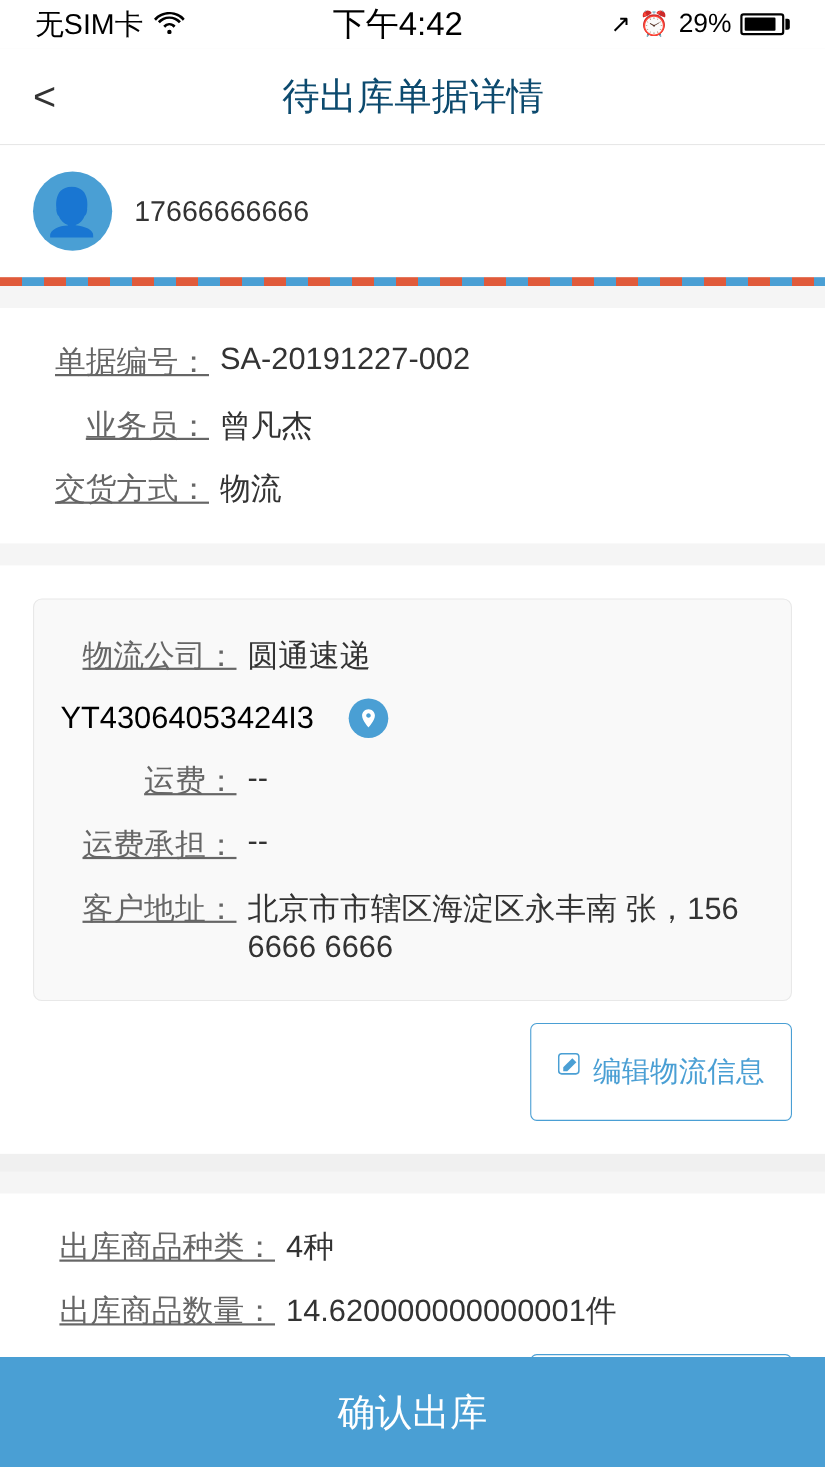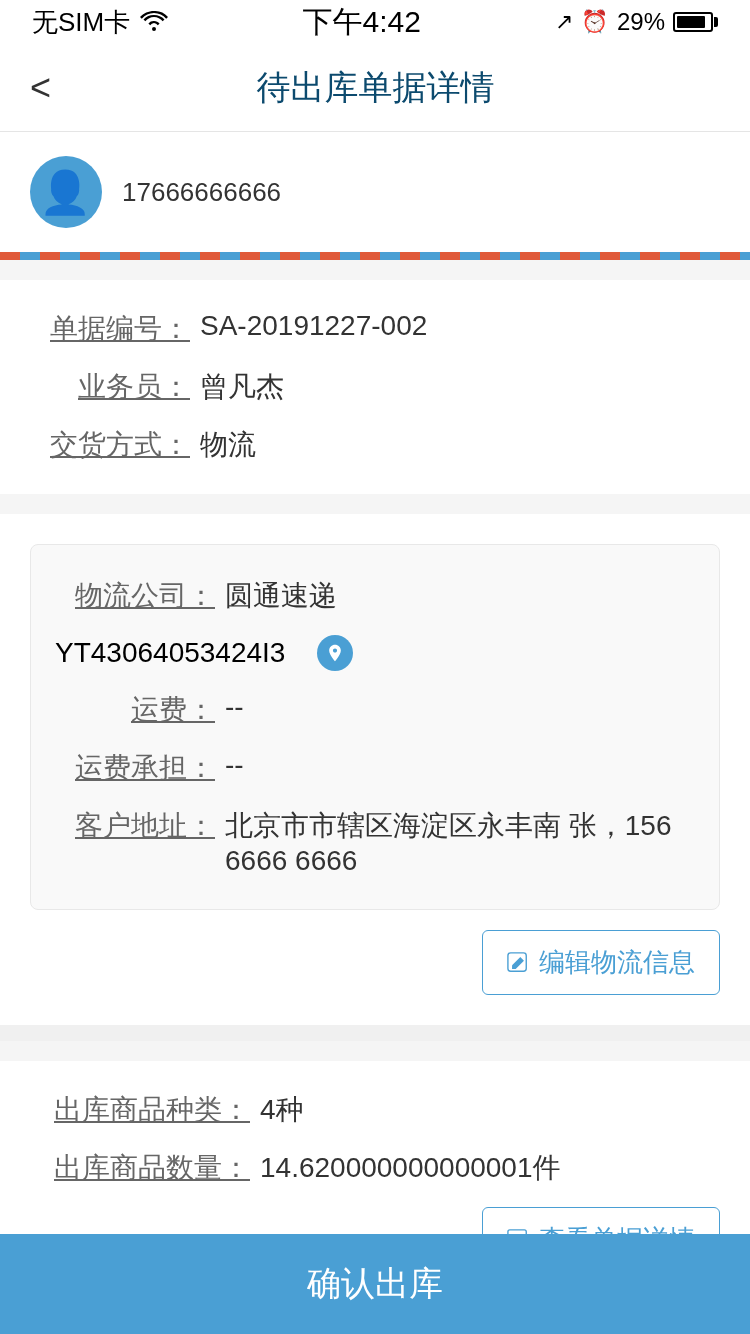--- a/index.html
+++ b/index.html
@@ -157,24 +157,24 @@
     
     .edit-logistics-btn {
       display: flex;
       justify-content: flex-end;
       margin-top: 20px;
     }
     .btn-outline {
       border: 1.5px solid #4a9fd4;
       color: #4a9fd4;
       border-radius: 6px;
-      padding: 14px 24px;
+      padding: 26px 24px;
       font-size: 26px;
       display: flex;
-      align-items: flex-end;
+      align-items: flex-start;
       gap: 10px;
       cursor: pointer;
       background: #fff;
     }
     .edit-icon { font-size: 22px; }
 
     
     .gray-divider {
       height: 16px;
       background: #f0f0f0;

